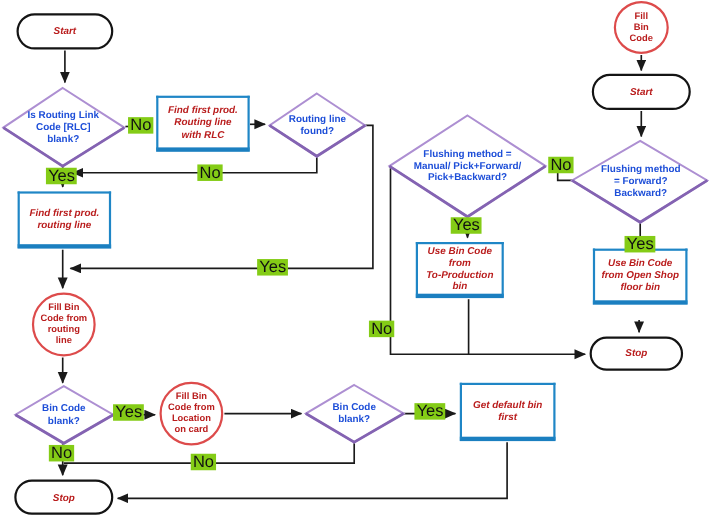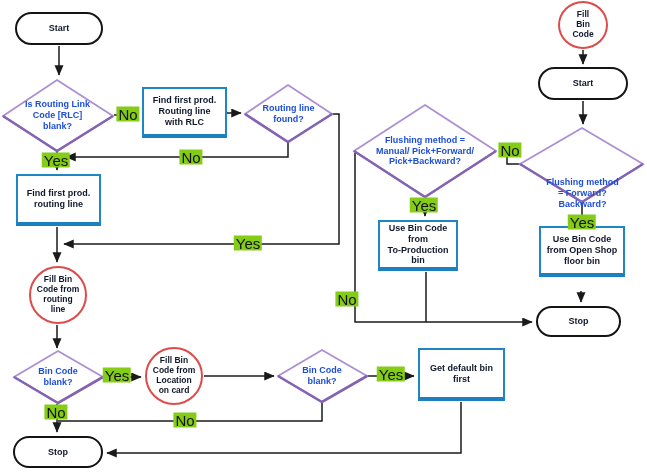--- a/index.html
+++ b/index.html
@@ -2,24 +2,24 @@
 <html><head>
 <meta charset="utf-8">
 <style>
   html,body{margin:0;padding:0;background:#fff;}
   .canvas{
     position:relative;width:647px;height:472px;background:#fff;
     font-family:"Liberation Sans","DejaVu Sans",sans-serif;overflow:hidden;
   }
   svg.wires{position:absolute;left:0;top:0;width:647px;height:472px;}
   .node{position:absolute;display:flex;align-items:center;justify-content:center;
-    text-align:center;box-sizing:border-box;background:#fff;color:#0f172a;}
+    text-align:center;box-sizing:border-box;background:#fff;color:#b91c1c;}
   .nlabel{white-space:pre-line;font-weight:bold;font-size:9px;line-height:1.22;}
-  .term{border:2.5px solid #141414;border-radius:17px;font-size:10px;}
-  .proc{border:2px solid #1F86C6;border-bottom:4px solid #1B7FC0;}
+  .term{border:2.5px solid #141414;border-radius:17px;font-size:10px;font-style:italic;}
+  .proc{border:2px solid #1F86C6;border-bottom:4px solid #1B7FC0;font-style:italic;}
   .circ{border:2.5px solid #DD4B4B;border-radius:50%;}
   .circ .nlabel{font-size:8.5px;line-height:1.15;}
   .dtext{position:absolute;display:flex;align-items:center;justify-content:center;
     text-align:center;background:transparent;color:#1d4ed8;}
   .elabel{position:absolute;transform:translate(-50%,-50%);background:#84cc16;
     font-size:15px;color:#111;padding:0 2px;line-height:1;}
 </style>
 </head>
 <body>
 
@@ -149,21 +149,21 @@
 found?</span>
   </div>
   <div class="dtext" style="left:20px;top:364px;width:76px;height:26px;">
     <span class="nlabel">Bin Code
 blank?</span>
   </div>
   <div class="dtext" style="left:284px;top:363px;width:76px;height:26px;">
     <span class="nlabel">Bin Code
 blank?</span>
   </div>
-  <div class="dtext" style="left:527px;top:143px;width:111px;height:43px;margin-top:29px;">
+  <div class="dtext" style="left:527px;top:143px;width:111px;height:43px;">
     <span class="nlabel">Flushing method
 = Forward?
 Backward?</span>
   </div>
   <div class="dtext" style="left:353px;top:130px;width:144px;height:42px;">
     <span class="nlabel">Flushing method =
 Manual/ Pick+Forward/
 Pick+Backward?</span>
   </div>
 

